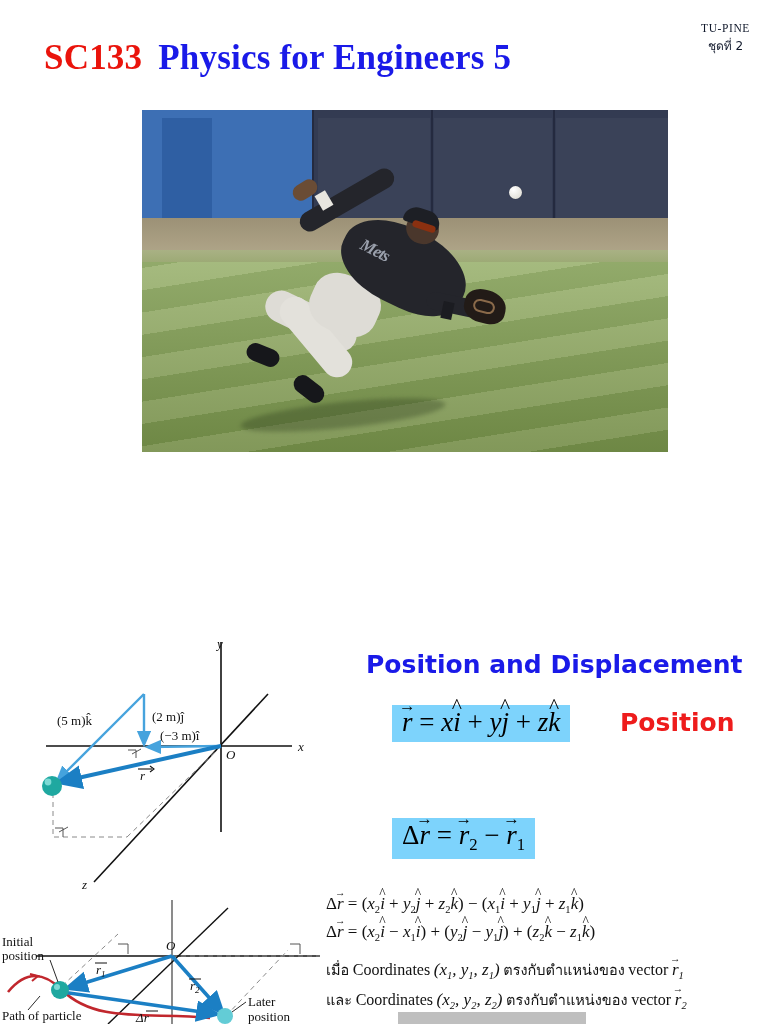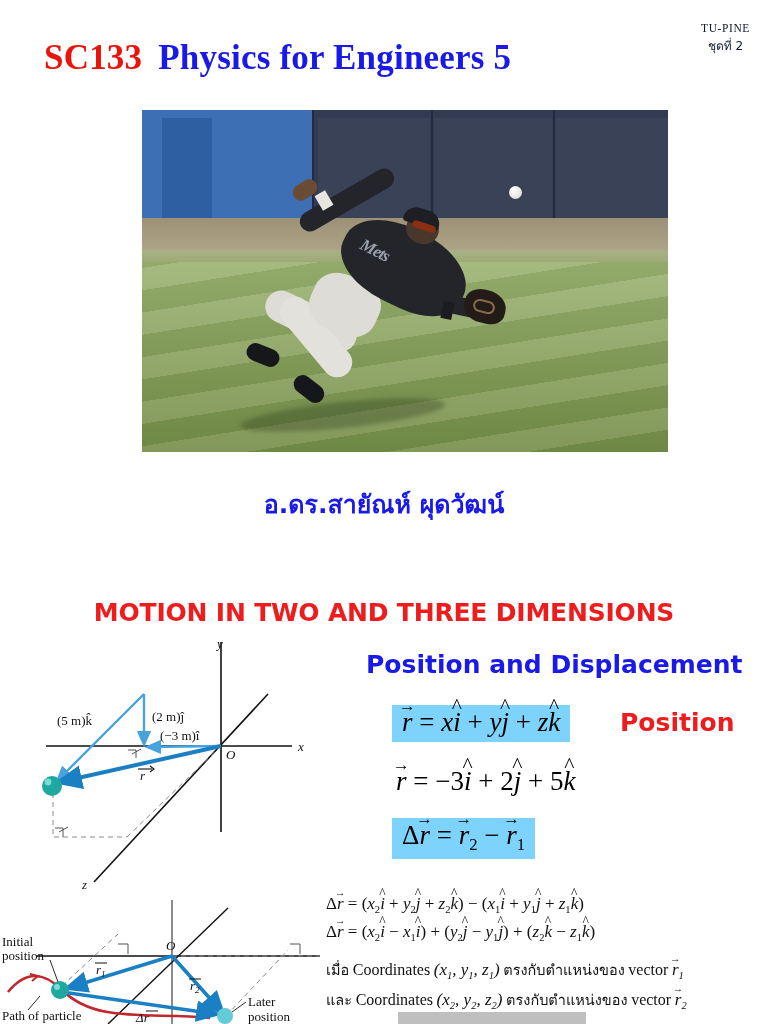--- a/index.html
+++ b/index.html
@@ -317,34 +317,29 @@
     <div class="pl hand-up"></div>
     <div class="pl arm-dn"></div>
     <div class="pl wrist-dn"></div>
     <div class="pl glove"></div>
     <div class="pl glove-web"></div>
     <div class="pl head"></div>
     <div class="pl cap"></div>
     <div class="pl shades"></div>
   </div>
 
-  <div id="author">อ.ดร.สายัณห์ ผุดวัฒน์</div>
-
-  <div id="section-head">MOTION IN TWO AND THREE DIMENSIONS</div>
+
 
   <div id="sub-head">Position and Displacement</div>
 
   <div class="eqbox" id="eq-position">
     <span class="vec">r</span> = <span class="it">x</span><span class="hatv">i</span> + <span class="it">y</span><span class="hatv">j</span> + <span class="it">z</span><span class="hatv">k</span>
   </div>
   <div class="eqlabel" id="lbl-position">Position</div>
 
-  <div class="eqplain" id="eq-rvalue">
-    <span class="vec">r</span> = −3<span class="hatv">i</span> + 2<span class="hatv">j</span> + 5<span class="hatv">k</span>
-  </div>
 
   <div class="eqbox" id="eq-delta">
     Δ<span class="vec">r</span> = <span class="vec">r</span><sub>2</sub> − <span class="vec">r</span><sub>1</sub>
   </div>
 
   <div class="eqsmall" id="eq-expand1">
     Δ<span class="vec">r</span> = (<span class="it">x</span><sub>2</sub><span class="hatv">i</span> + <span class="it">y</span><sub>2</sub><span class="hatv">j</span> + <span class="it">z</span><sub>2</sub><span class="hatv">k</span>) − (<span class="it">x</span><sub>1</sub><span class="hatv">i</span> + <span class="it">y</span><sub>1</sub><span class="hatv">j</span> + <span class="it">z</span><sub>1</sub><span class="hatv">k</span>)
   </div>
   <div class="eqsmall" id="eq-expand2">
     Δ<span class="vec">r</span> = (<span class="it">x</span><sub>2</sub><span class="hatv">i</span> − <span class="it">x</span><sub>1</sub><span class="hatv">i</span>) + (<span class="it">y</span><sub>2</sub><span class="hatv">j</span> − <span class="it">y</span><sub>1</sub><span class="hatv">j</span>) + (<span class="it">z</span><sub>2</sub><span class="hatv">k</span> − <span class="it">z</span><sub>1</sub><span class="hatv">k</span>)

